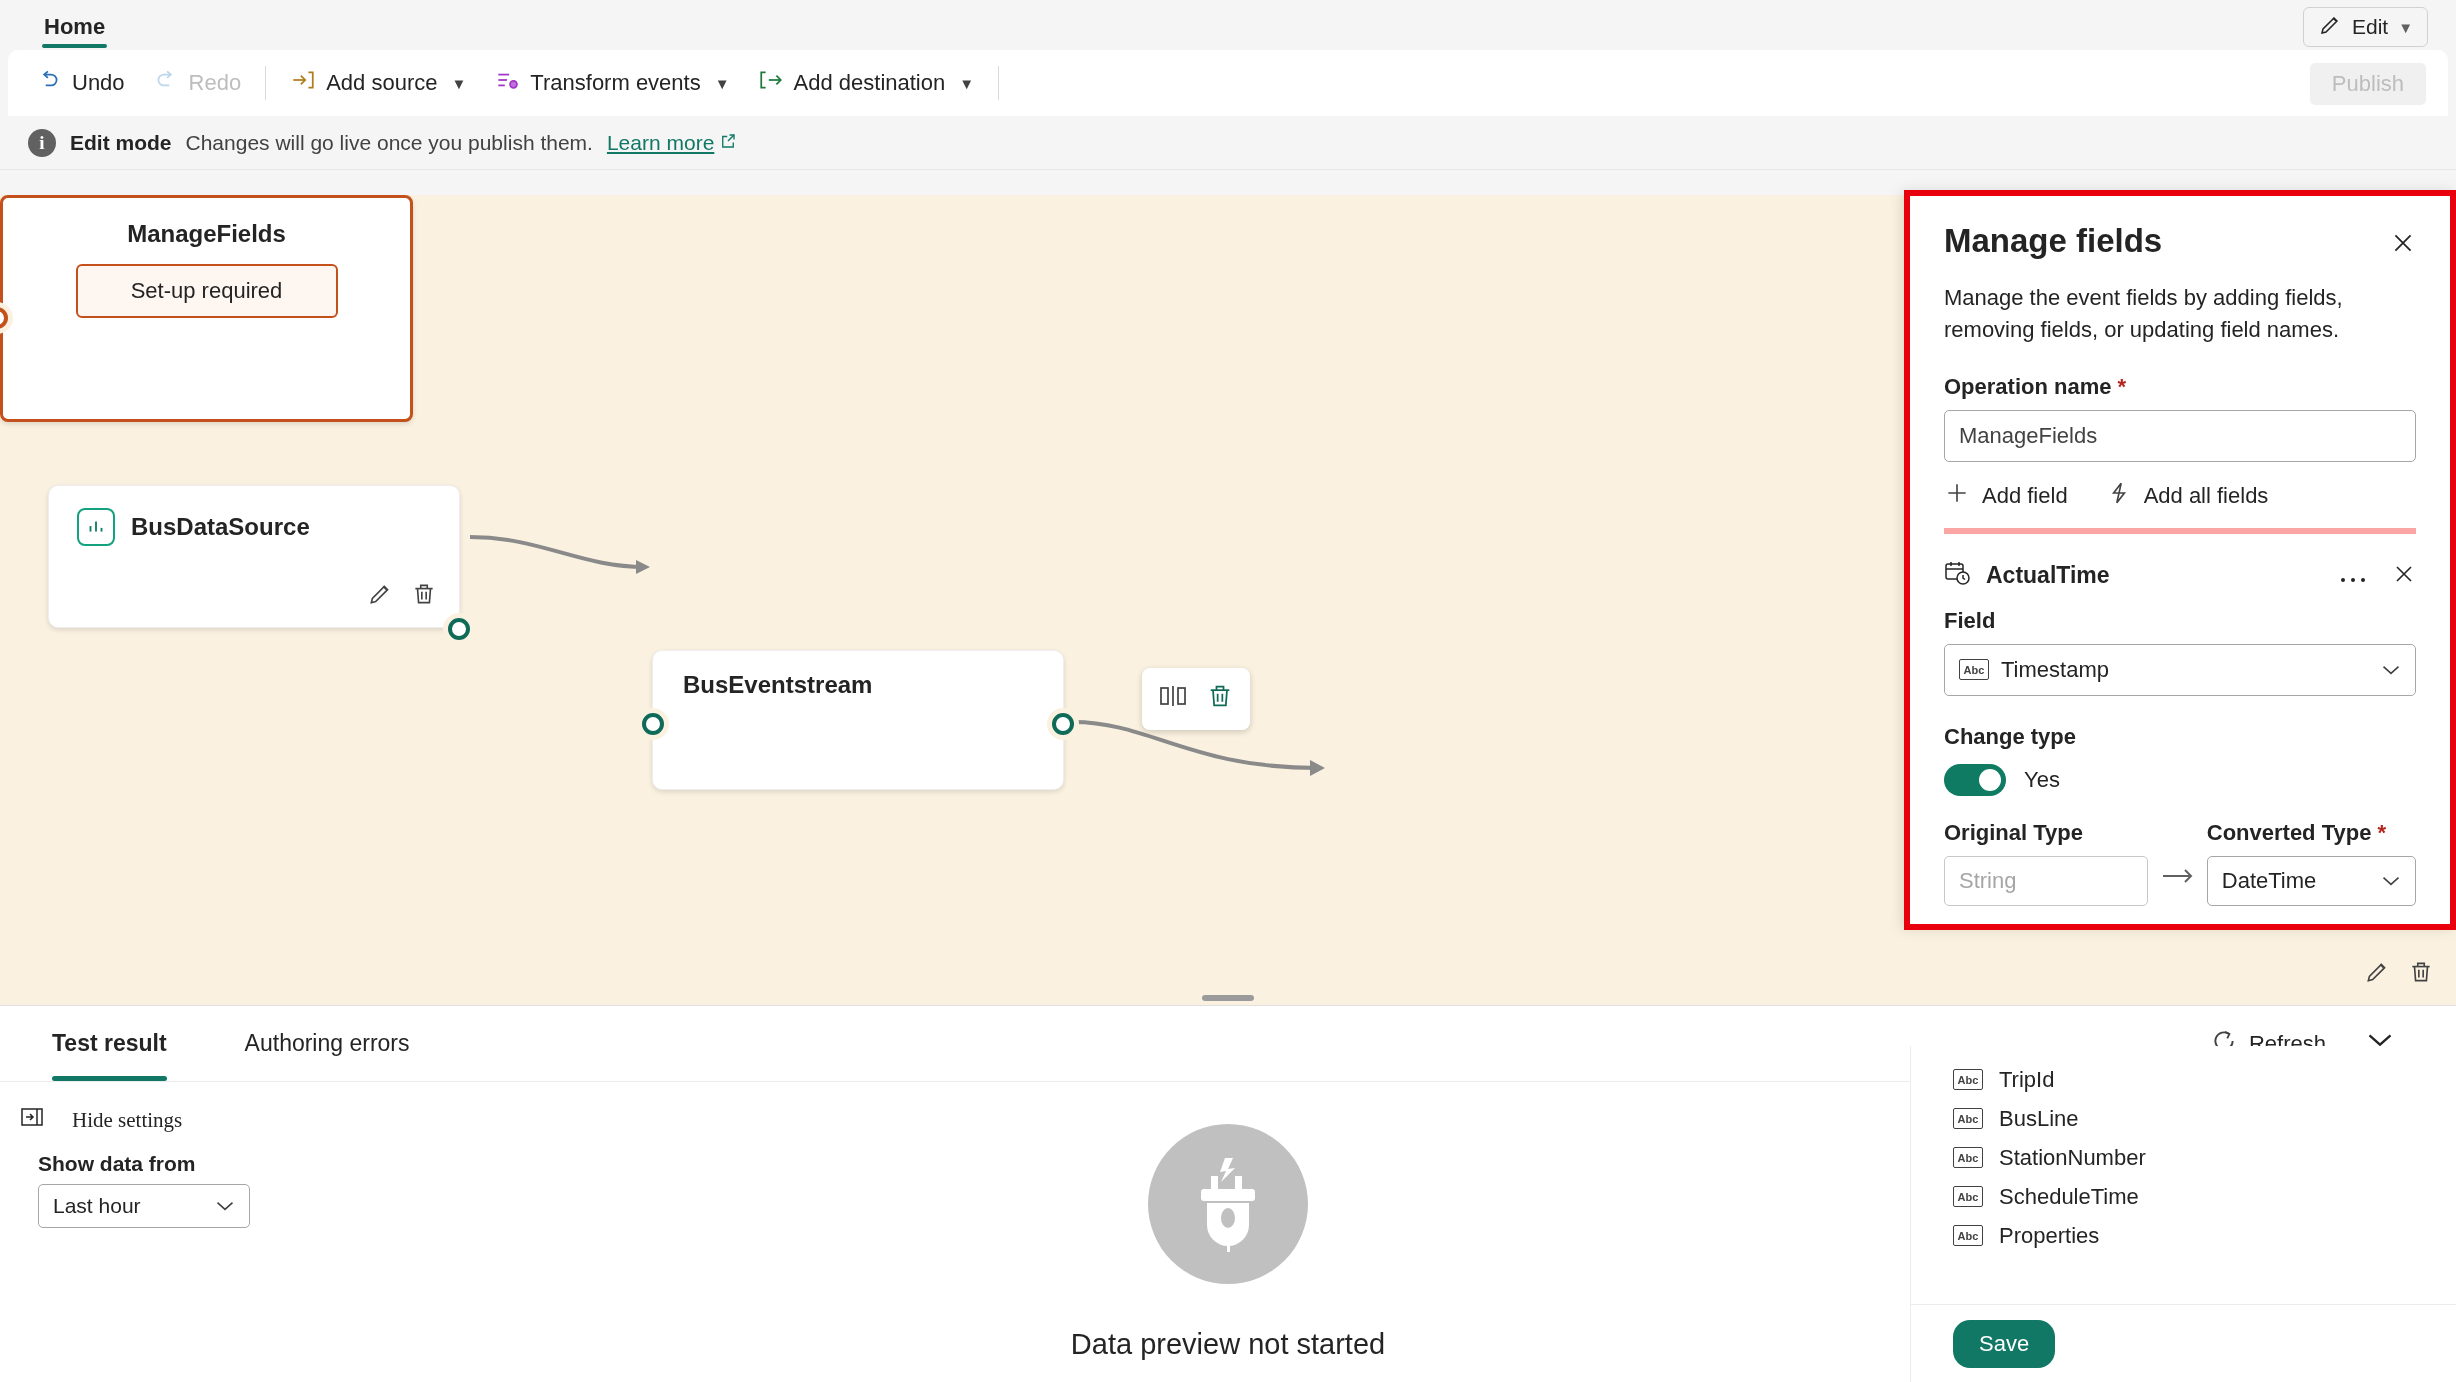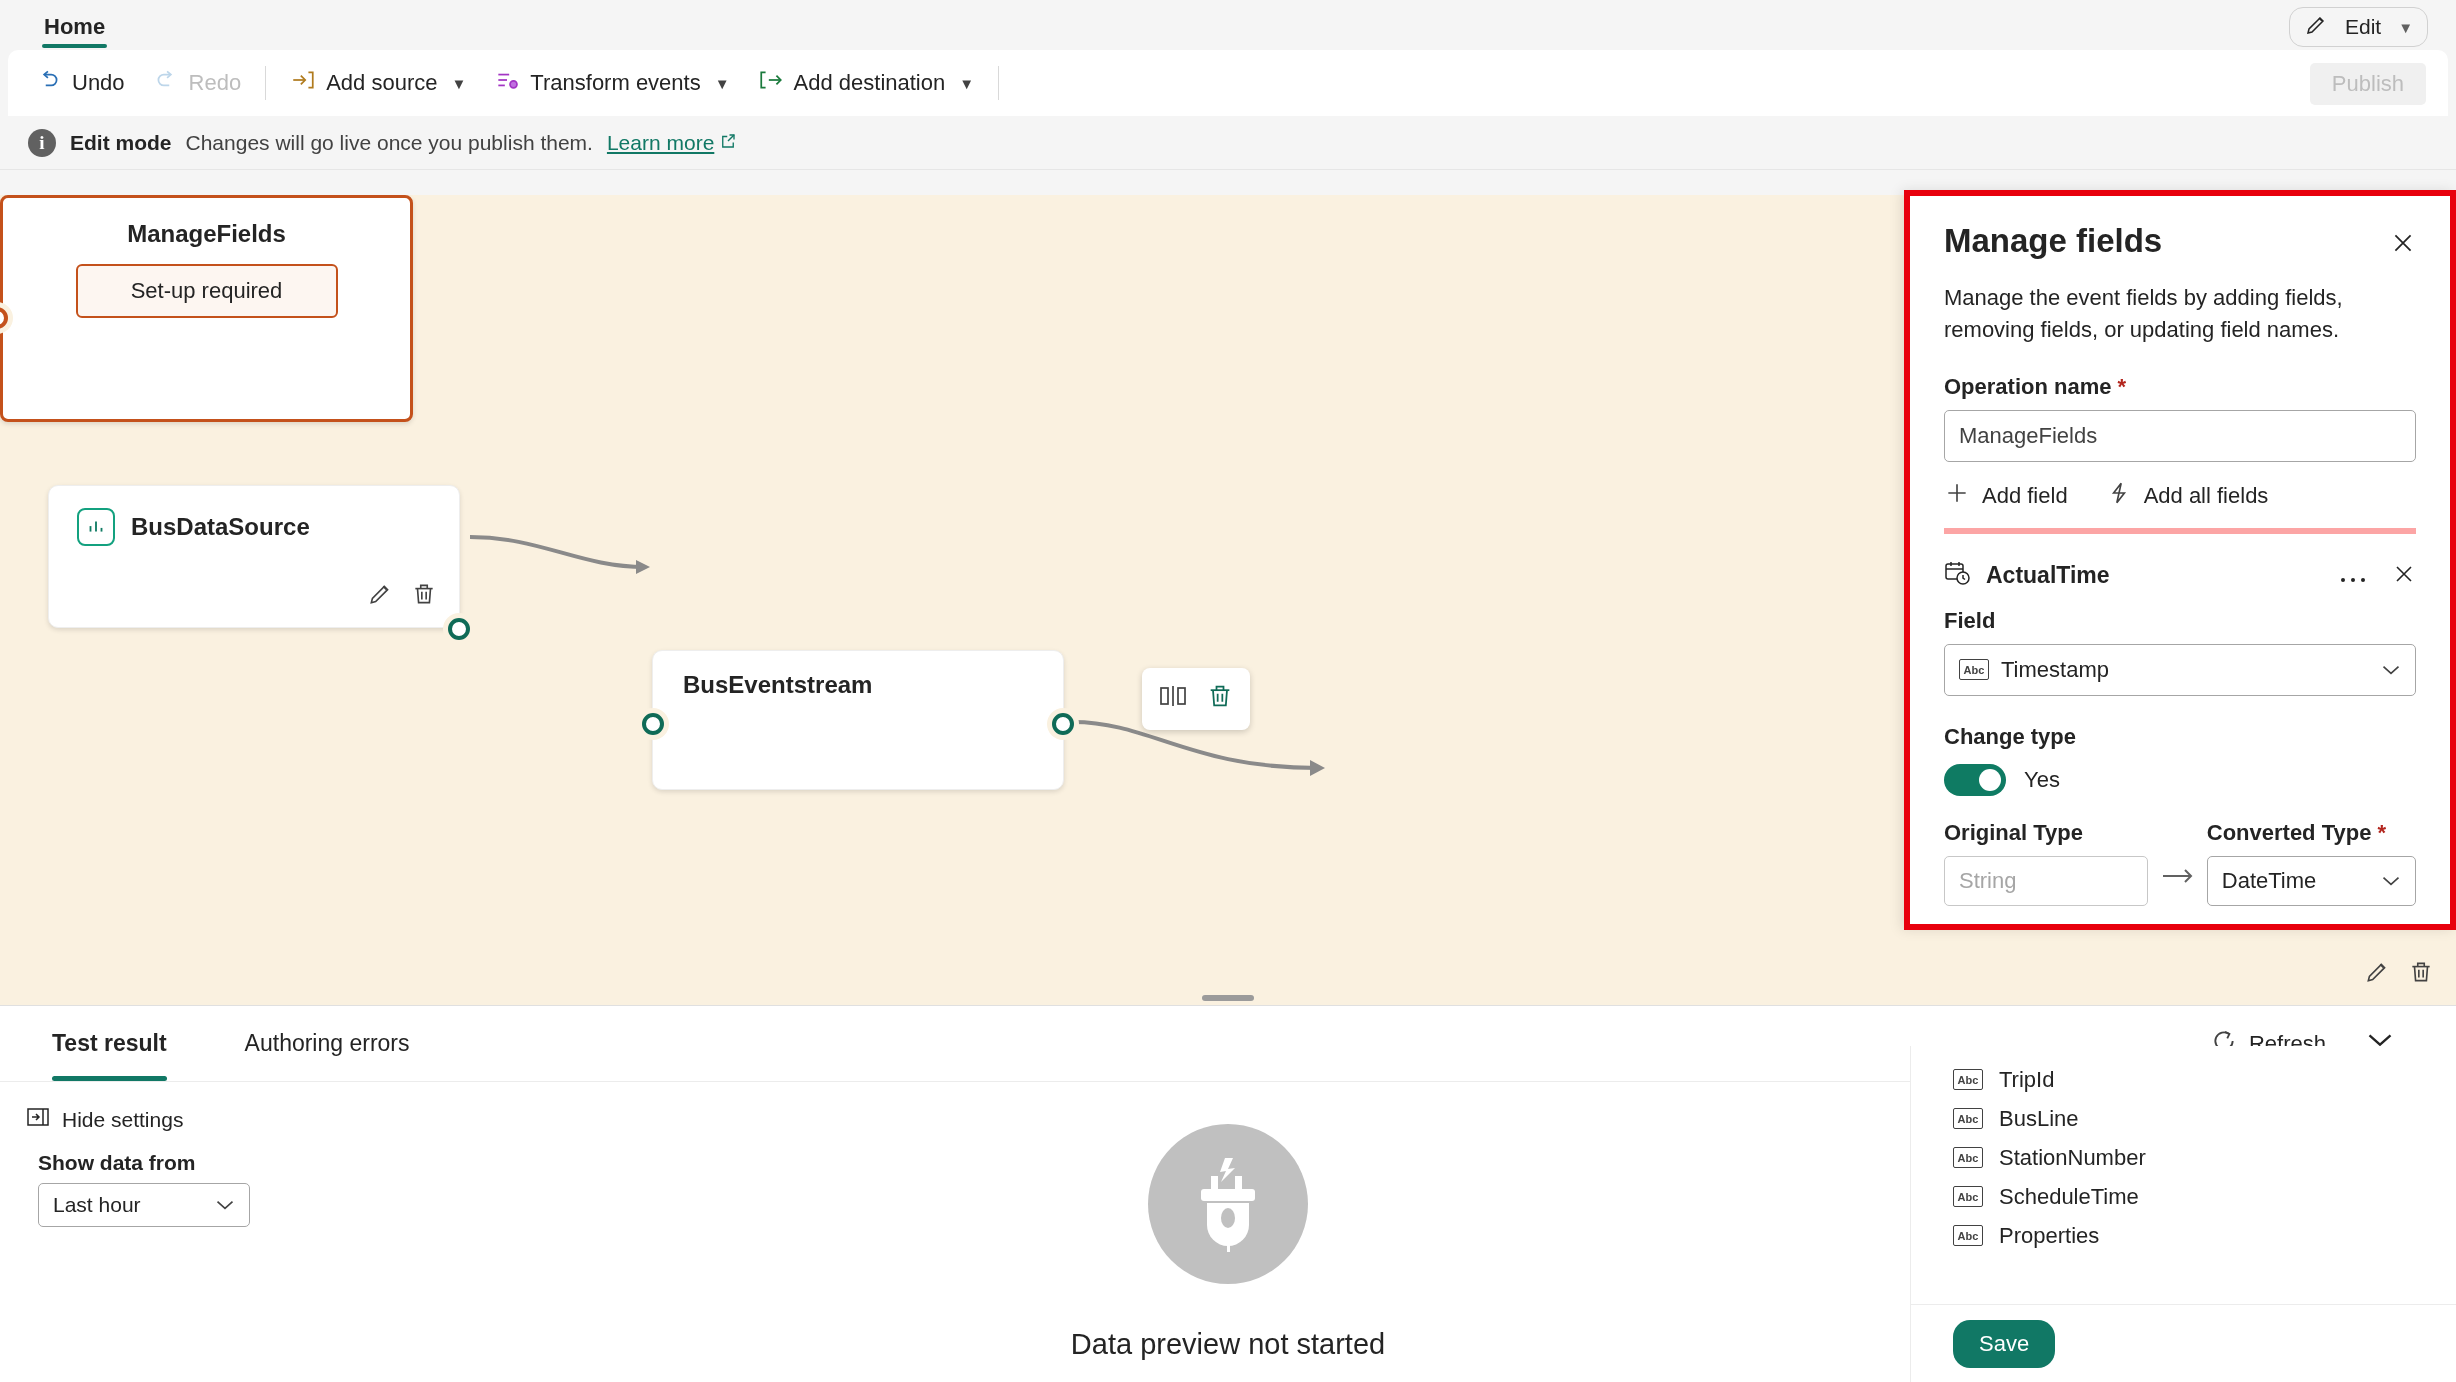--- a/index.html
+++ b/index.html
@@ -21,22 +21,22 @@
   .tab{
     font-size:22px; font-weight:600; color:#242424; padding:4px 10px 10px 10px;
     position:relative; cursor:pointer;
   }
   .tab.active::after{
     content:""; position:absolute; left:8px; right:8px; bottom:2px; height:4px;
     background:#117865; border-radius:2px;
   }
   .edit-btn{
     position:absolute; right:28px; top:7px;
-    height:40px; display:flex; align-items:center; gap:17px;
-    border:1px solid #d1d1d1; border-radius:14px; background:#f5f5f5;
+    height:40px; display:flex; align-items:center; gap:10px;
+    border:1px solid #d1d1d1; border-radius:6px; background:#f5f5f5;
     padding:0 14px; cursor:pointer; font-size:21px;
   }
   .edit-btn .chev{ color:#616161; font-size:15px; }
 
   .toolbar{
     height:66px; background:#ffffff; border-radius:10px 10px 0 0;
     margin:0 8px 0 8px; display:flex; align-items:center; padding:0 14px;
     position:relative;
   }
   .tb-item{
@@ -153,22 +153,22 @@
   .btab.active{ font-weight:700; }
   .btab.active::after{ content:""; position:absolute; left:0; right:0; bottom:0; height:5px;
                        background:#117865; border-radius:3px;}
   .refresh{
     position:absolute; right:130px; top:22px; display:flex; align-items:center; gap:12px;
     font-size:22px; color:#242424; cursor:pointer;
   }
   .collapse-chev{ position:absolute; right:62px; top:24px; cursor:pointer; }
 
   .hide-settings{
-    display:flex; align-items:center; gap:12px; padding:24px 0 0 26px;
-    font-size:21px; color:#242424; cursor:pointer;
+    display:flex; align-items:center; gap:28px; padding:24px 0 0 20px;
+    font-size:21px; color:#242424; cursor:pointer;font-family:Liberation Serif, serif;
   }
   .show-from-lbl{ padding:18px 0 0 38px; font-size:21px; font-weight:700; }
   .select{
     margin:8px 0 0 38px; width:212px; height:44px; border:1px solid #a6a6a6;
     border-radius:5px; display:flex; align-items:center; justify-content:space-between;
     padding:0 14px; font-size:21px; color:#242424; cursor:pointer; background:#fff;
   }
 
   .empty{
     position:absolute; left:0; right:0; top:118px; display:flex; flex-direction:column;

